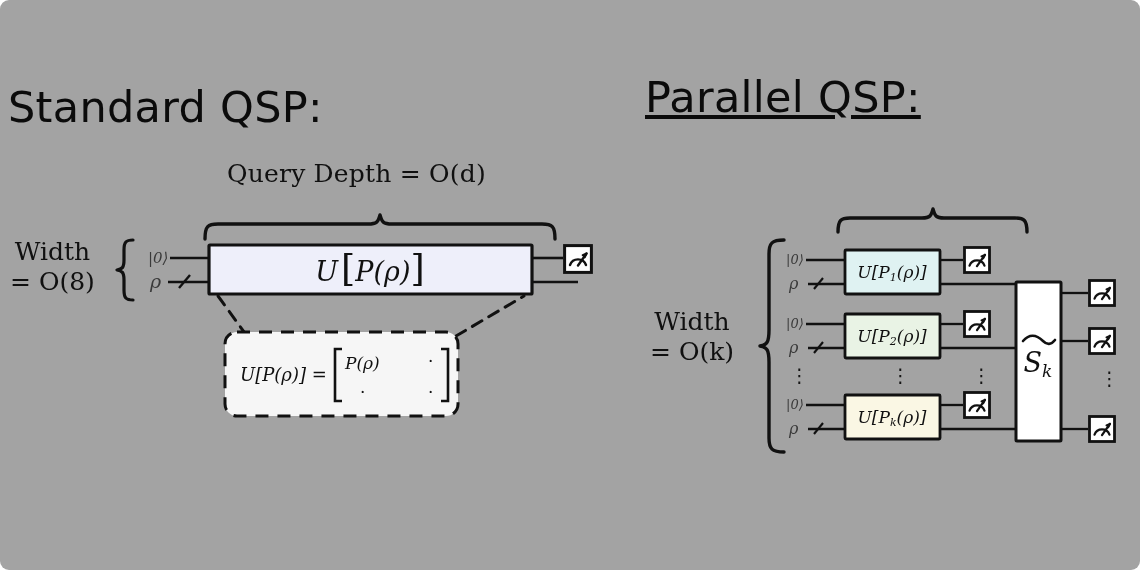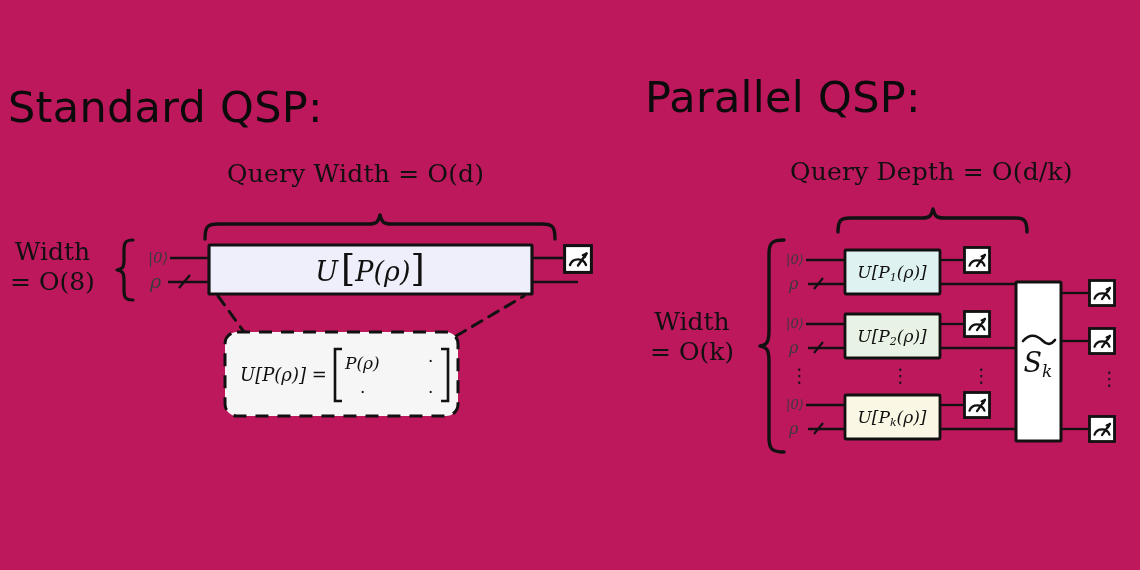--- a/index.html
+++ b/index.html
@@ -4,35 +4,36 @@
 <style>
   html, body {
     margin: 0;
     padding: 0;
     background: #ffffff;
   }
   #page {
     position: relative;
     width: 1140px;
     height: 570px;
-    background: #be185d;
+    background: #a3a3a3;
     overflow: hidden;
     font-family: "Liberation Sans", sans-serif;
+    border-radius: 9px;
   }
   .panel-title {
     position: absolute;
     font-family: "DejaVu Sans", sans-serif;
     font-weight: 400;
     font-size: 43px;
     color: #0b0b0b;
     letter-spacing: 0.3px;
     white-space: nowrap;
   }
   #title-standard { left: 8px;  top: 82px; }
-  #title-parallel { left: 645px; top: 72px; }
+  #title-parallel { left: 645px; top: 72px; text-decoration: underline; }
 
   .mathserif {
     font-family: "DejaVu Serif", "Liberation Serif", serif;
     color: #101010;
     white-space: nowrap;
   }
   .mathital {
     font-family: "DejaVu Serif", "Liberation Serif", serif;
     font-style: italic;
     color: #101010;
@@ -87,23 +88,22 @@
 </style>
 </head>
 <body>
 
 <div id="page">
 
   <div class="panel-title" id="title-standard">Standard QSP:</div>
 
   <div class="panel-title" id="title-parallel">Parallel QSP:</div>
 
-  <div class="depth-label mathserif" id="depth-standard">Query Width = O(d)</div>
-
-  <div class="depth-label mathserif" id="depth-parallel">Query Depth = O(d/k)</div>
+  <div class="depth-label mathserif" id="depth-standard">Query Depth = O(d)</div>
+
 
   <div class="width-label mathserif" id="width-standard">
     <div>Width</div>
     <div>= O(8)</div>
   </div>
 
   <div class="width-label mathserif" id="width-parallel">
     <div>Width</div>
     <div>= O(k)</div>
   </div>

